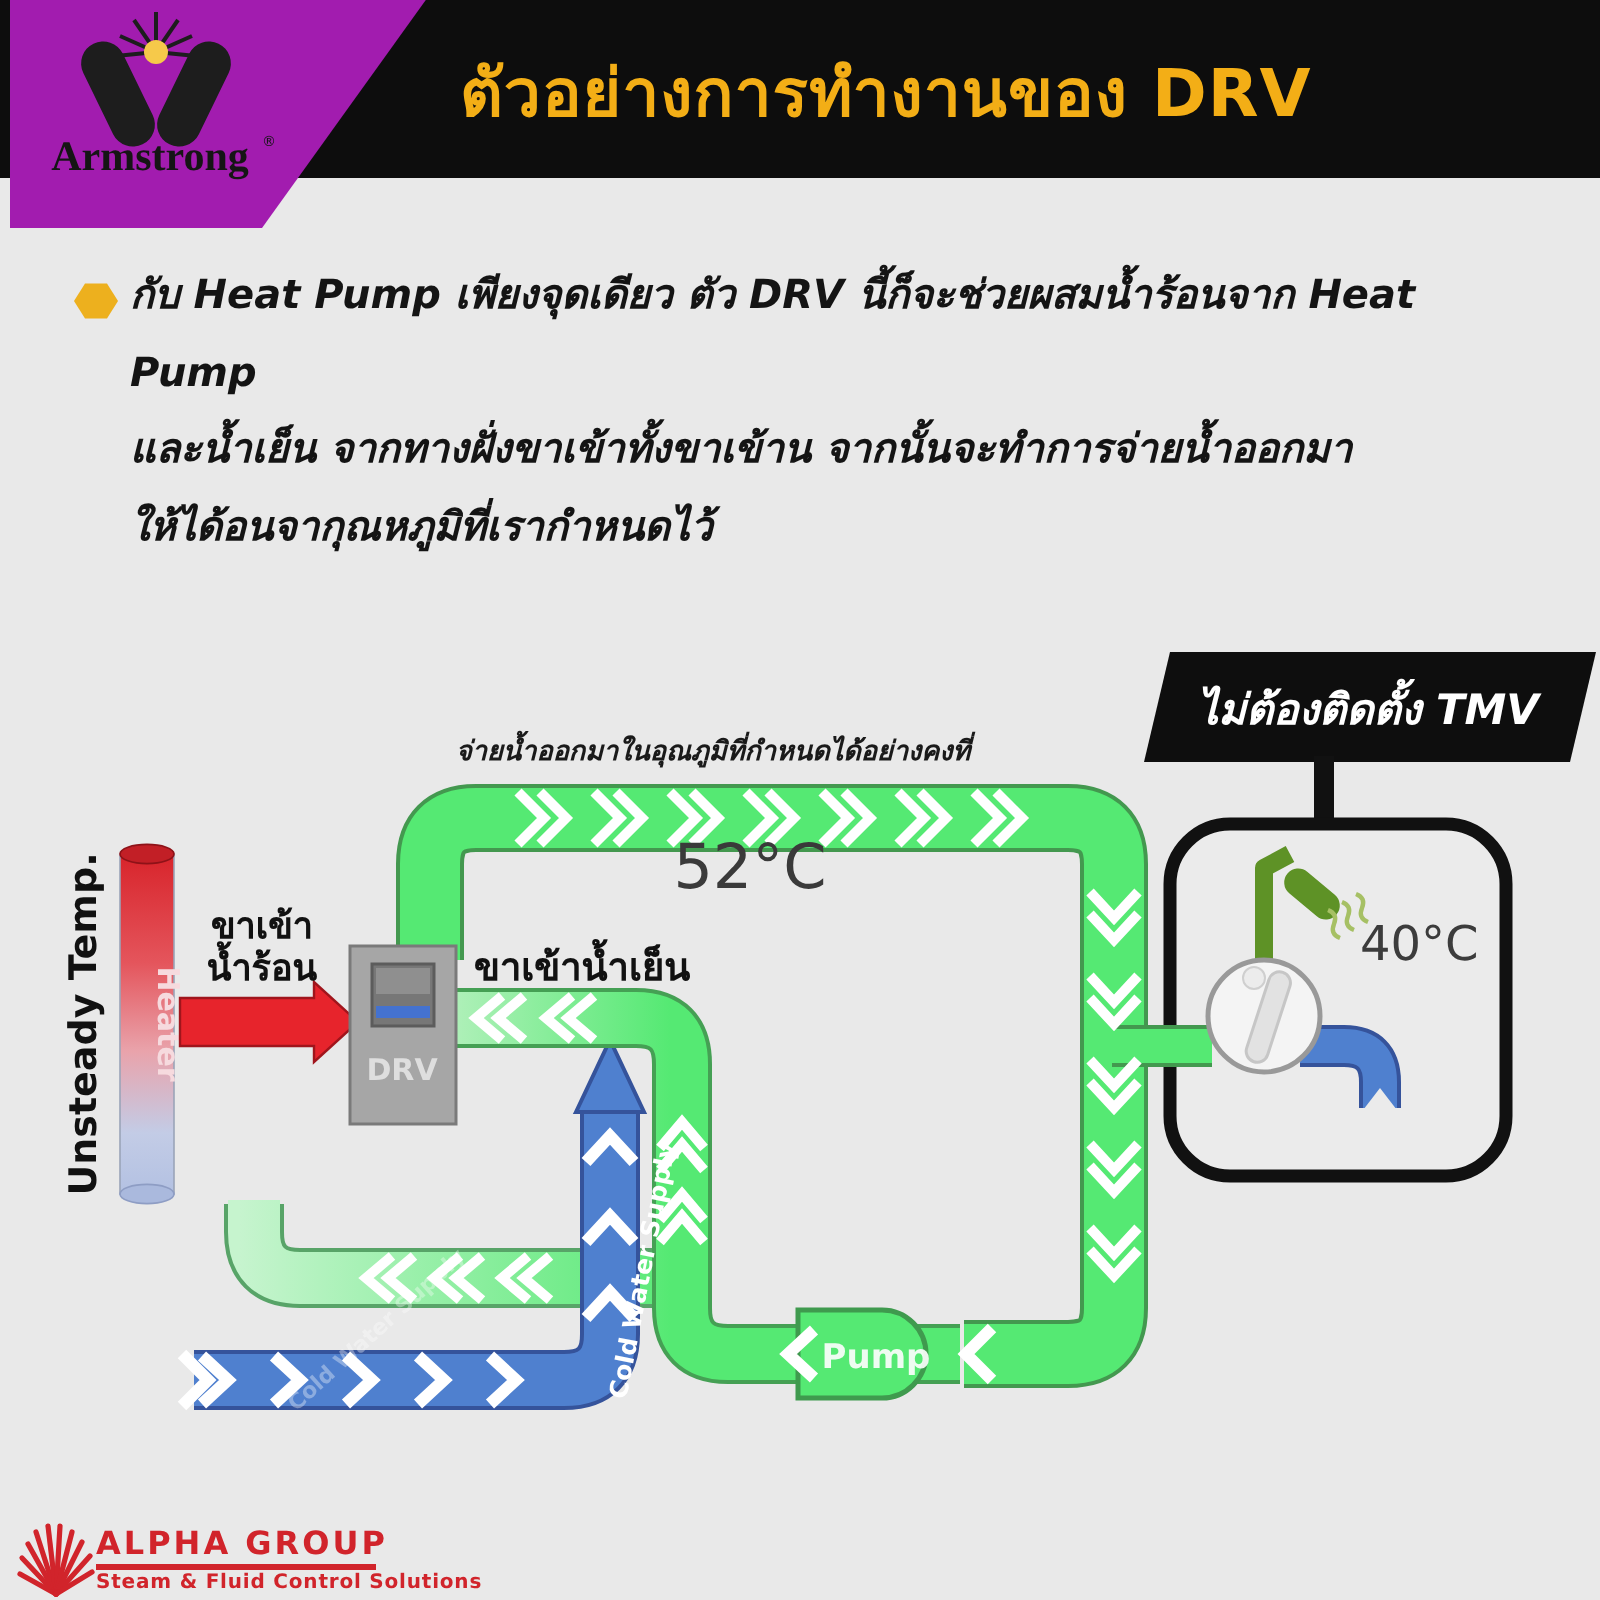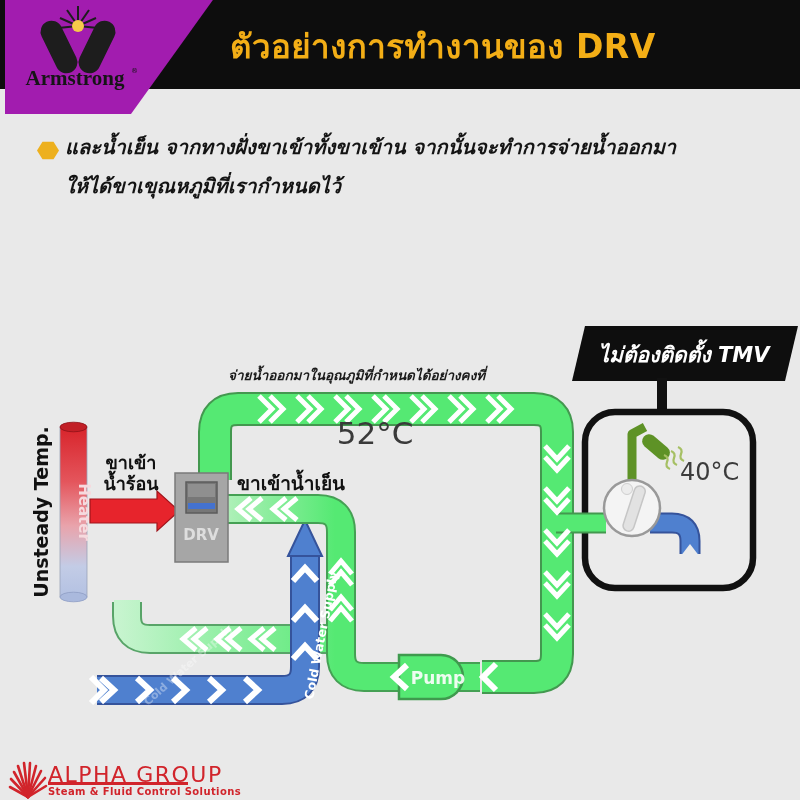--- a/index.html
+++ b/index.html
@@ -31,21 +31,21 @@
     font-size:20px;font-weight:bold;font-style:italic;color:#141414;
     line-height:38.5px;
   }
   
   .diagram{position:absolute;left:0;top:320px;}
   .diagram text{font-family:"DejaVu Sans","Liberation Sans",sans-serif;}
   
   .footer{position:absolute;left:8px;top:760px;width:300px;height:40px;}
   .fan{position:absolute;left:0;top:1px;}
   .alpha-name{
-    position:absolute;left:40px;top:2px;font-size:22px;font-weight:normal;
+    position:absolute;left:40px;top:2px;font-size:16px;font-weight:bold;
     color:#d1242b;letter-spacing:1.5px;white-space:nowrap;
   }
   .alpha-rule{position:absolute;left:40px;top:22px;width:140px;height:2.5px;background:#d1242b;}
   .alpha-tagline{
     position:absolute;left:40px;top:26px;font-size:10px;font-weight:bold;
     color:#d1242b;letter-spacing:.4px;white-space:nowrap;
   }
 </style>
 </head>
 <body>
@@ -71,22 +71,23 @@
       <rect x="-11" y="-28" width="22" height="56" rx="11" transform="translate(54,47) rotate(-26)"></rect>
       <rect x="-11" y="-28" width="22" height="56" rx="11" transform="translate(92,47) rotate(26)"></rect>
     </g>
     <text x="70" y="85" text-anchor="middle" font-family="Liberation Serif, DejaVu Serif, serif" font-size="21" font-weight="bold" fill="#151515">Armstrong</text>
     <text x="126" y="73" font-size="7" fill="#151515">®</text>
   </svg>
 </div>
 
 <div class="bullet-hex"></div>
 <div class="intro">
+  <div>กับ Heat Pump เพียงจุดเดียว ตัว DRV นี้ก็จะช่วยผสมน้ำร้อนจาก Heat Pump</div>
   <div>และน้ำเย็น จากทางฝั่งขาเข้าทั้งขาเข้าน จากนั้นจะทำการจ่ายน้ำออกมา</div>
-  <div>ให้ได้ขาเขุณหภูมิที่เรากำหนดไว้</div>
+  <div>ให้ได้อนจากุณหภูมิที่เรากำหนดไว้</div>
 </div>
 
 <svg class="diagram" width="800" height="410" viewBox="0 320 800 410">
   <defs>
     <linearGradient id="heaterGrad" x1="0" y1="0" x2="0" y2="1">
       <stop offset="0" stop-color="#d8242b"></stop>
       <stop offset="0.32" stop-color="#e4555c"></stop>
       <stop offset="0.58" stop-color="#e9a3ab"></stop>
       <stop offset="0.82" stop-color="#c3cce6"></stop>
       <stop offset="1" stop-color="#b3c1e2"></stop>

